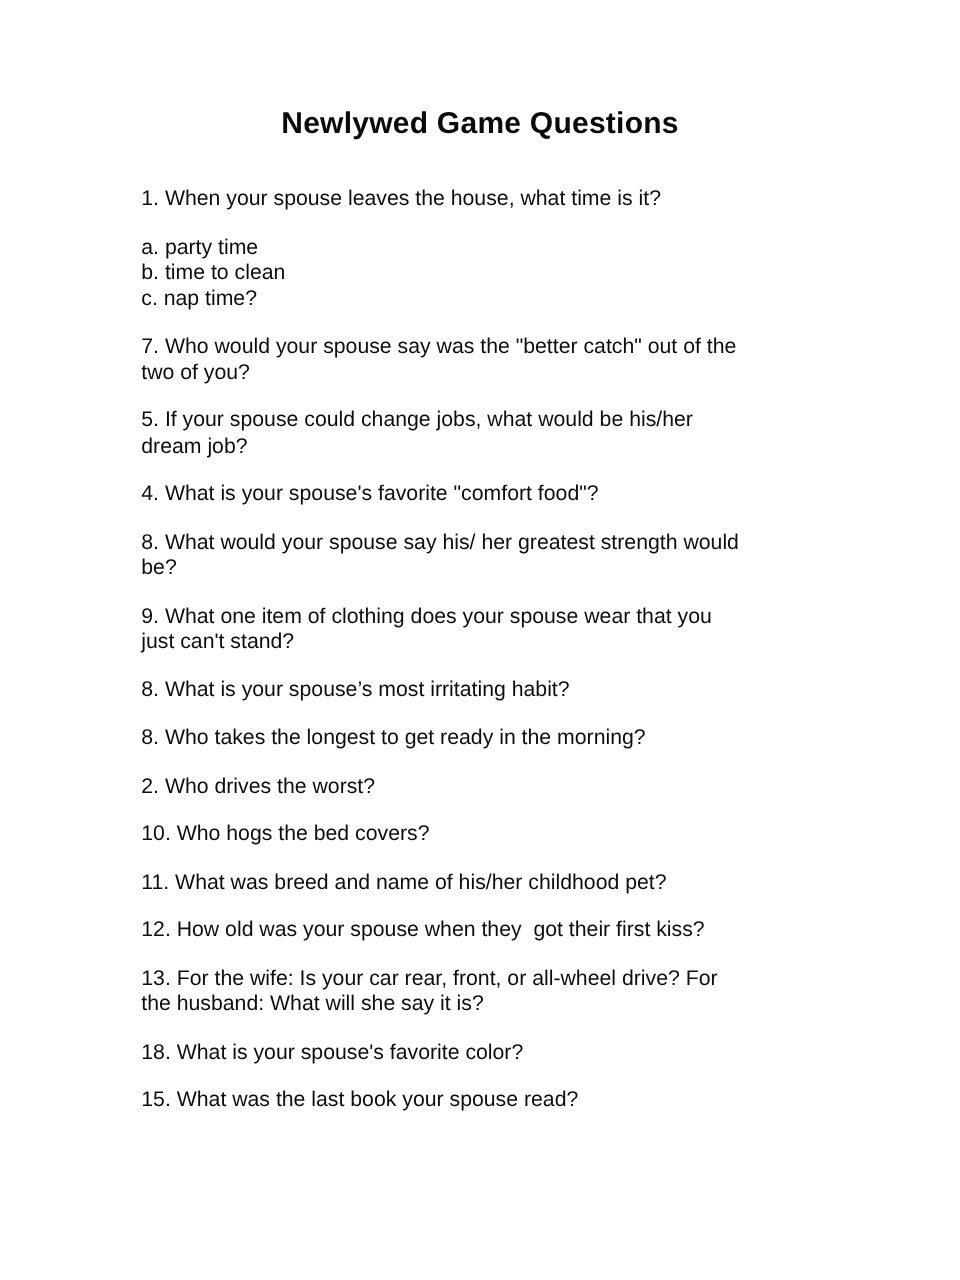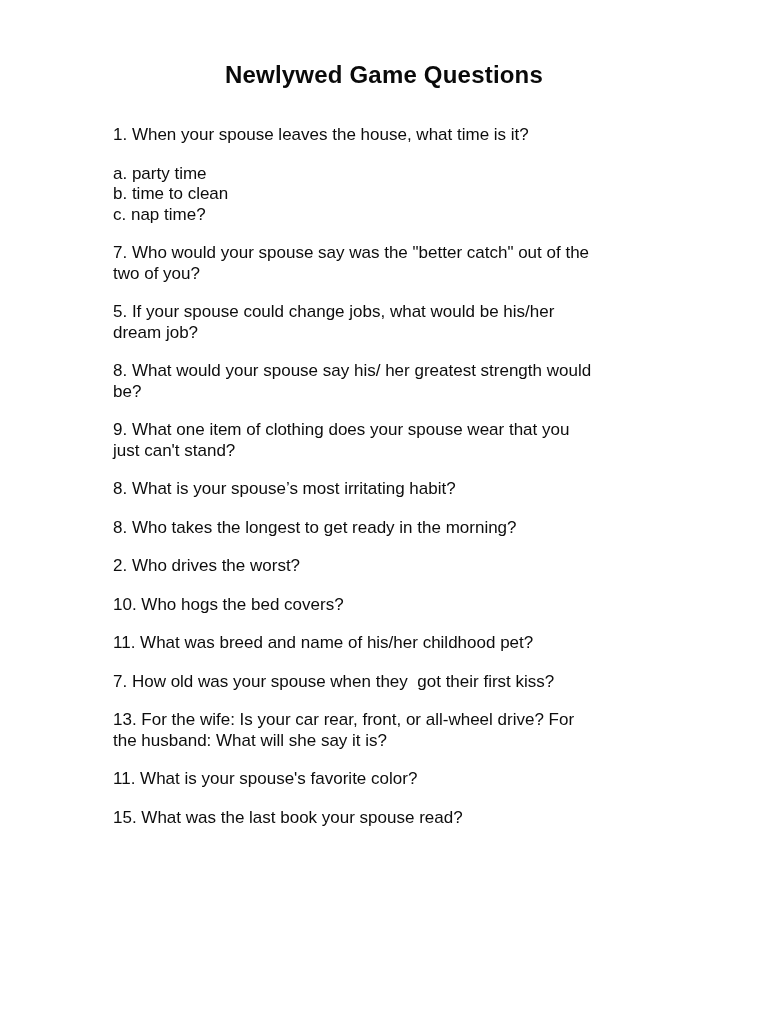--- a/index.html
+++ b/index.html
@@ -12,21 +12,21 @@
     height: 1024px;
     font-family: "Liberation Sans", sans-serif;
     color: #0d0d0d;
     overflow: hidden;
   }
   .page {
     width: 768px;
     height: 1024px;
     background: #ffffff;
     box-sizing: border-box;
-    padding-top: 60px;
+    padding-top: 84px;
   }
   .doc-title {
     margin: 0 0 35px 0;
     text-align: center;
     font-size: 24px;
     line-height: 30px;
     font-weight: bold;
     letter-spacing: 0.2px;
     color: #0a0a0a;
   }
@@ -51,28 +51,29 @@
 
   <div class="doc-body">
     <p class="para">1. When your spouse leaves the house, what time is it?</p>
     <p class="para">a. party time
 b. time to clean
 c. nap time?</p>
     <p class="para">7. Who would your spouse say was the "better catch" out of the
 two of you?</p>
     <p class="para">5. If your spouse could change jobs, what would be his/her
 dream job?</p>
+    <p class="para">4. What is your spouse's favorite "comfort food"?</p>
     <p class="para">8. What would your spouse say his/ her greatest strength would
 be?</p>
     <p class="para">9. What one item of clothing does your spouse wear that you
 just can't stand?</p>
     <p class="para">8. What is your spouse’s most irritating habit?</p>
     <p class="para">8. Who takes the longest to get ready in the morning?</p>
     <p class="para">2. Who drives the worst?</p>
     <p class="para">10. Who hogs the bed covers?</p>
     <p class="para">11. What was breed and name of his/her childhood pet?</p>
-    <p class="para">7. How old was your spouse when they  got their first kiss?</p>
+    <p class="para">12. How old was your spouse when they  got their first kiss?</p>
     <p class="para">13. For the wife: Is your car rear, front, or all-wheel drive? For
 the husband: What will she say it is?</p>
-    <p class="para">11. What is your spouse's favorite color?</p>
+    <p class="para">18. What is your spouse's favorite color?</p>
     <p class="para">15. What was the last book your spouse read?</p>
   </div>
 </div>
 
 </body></html>

